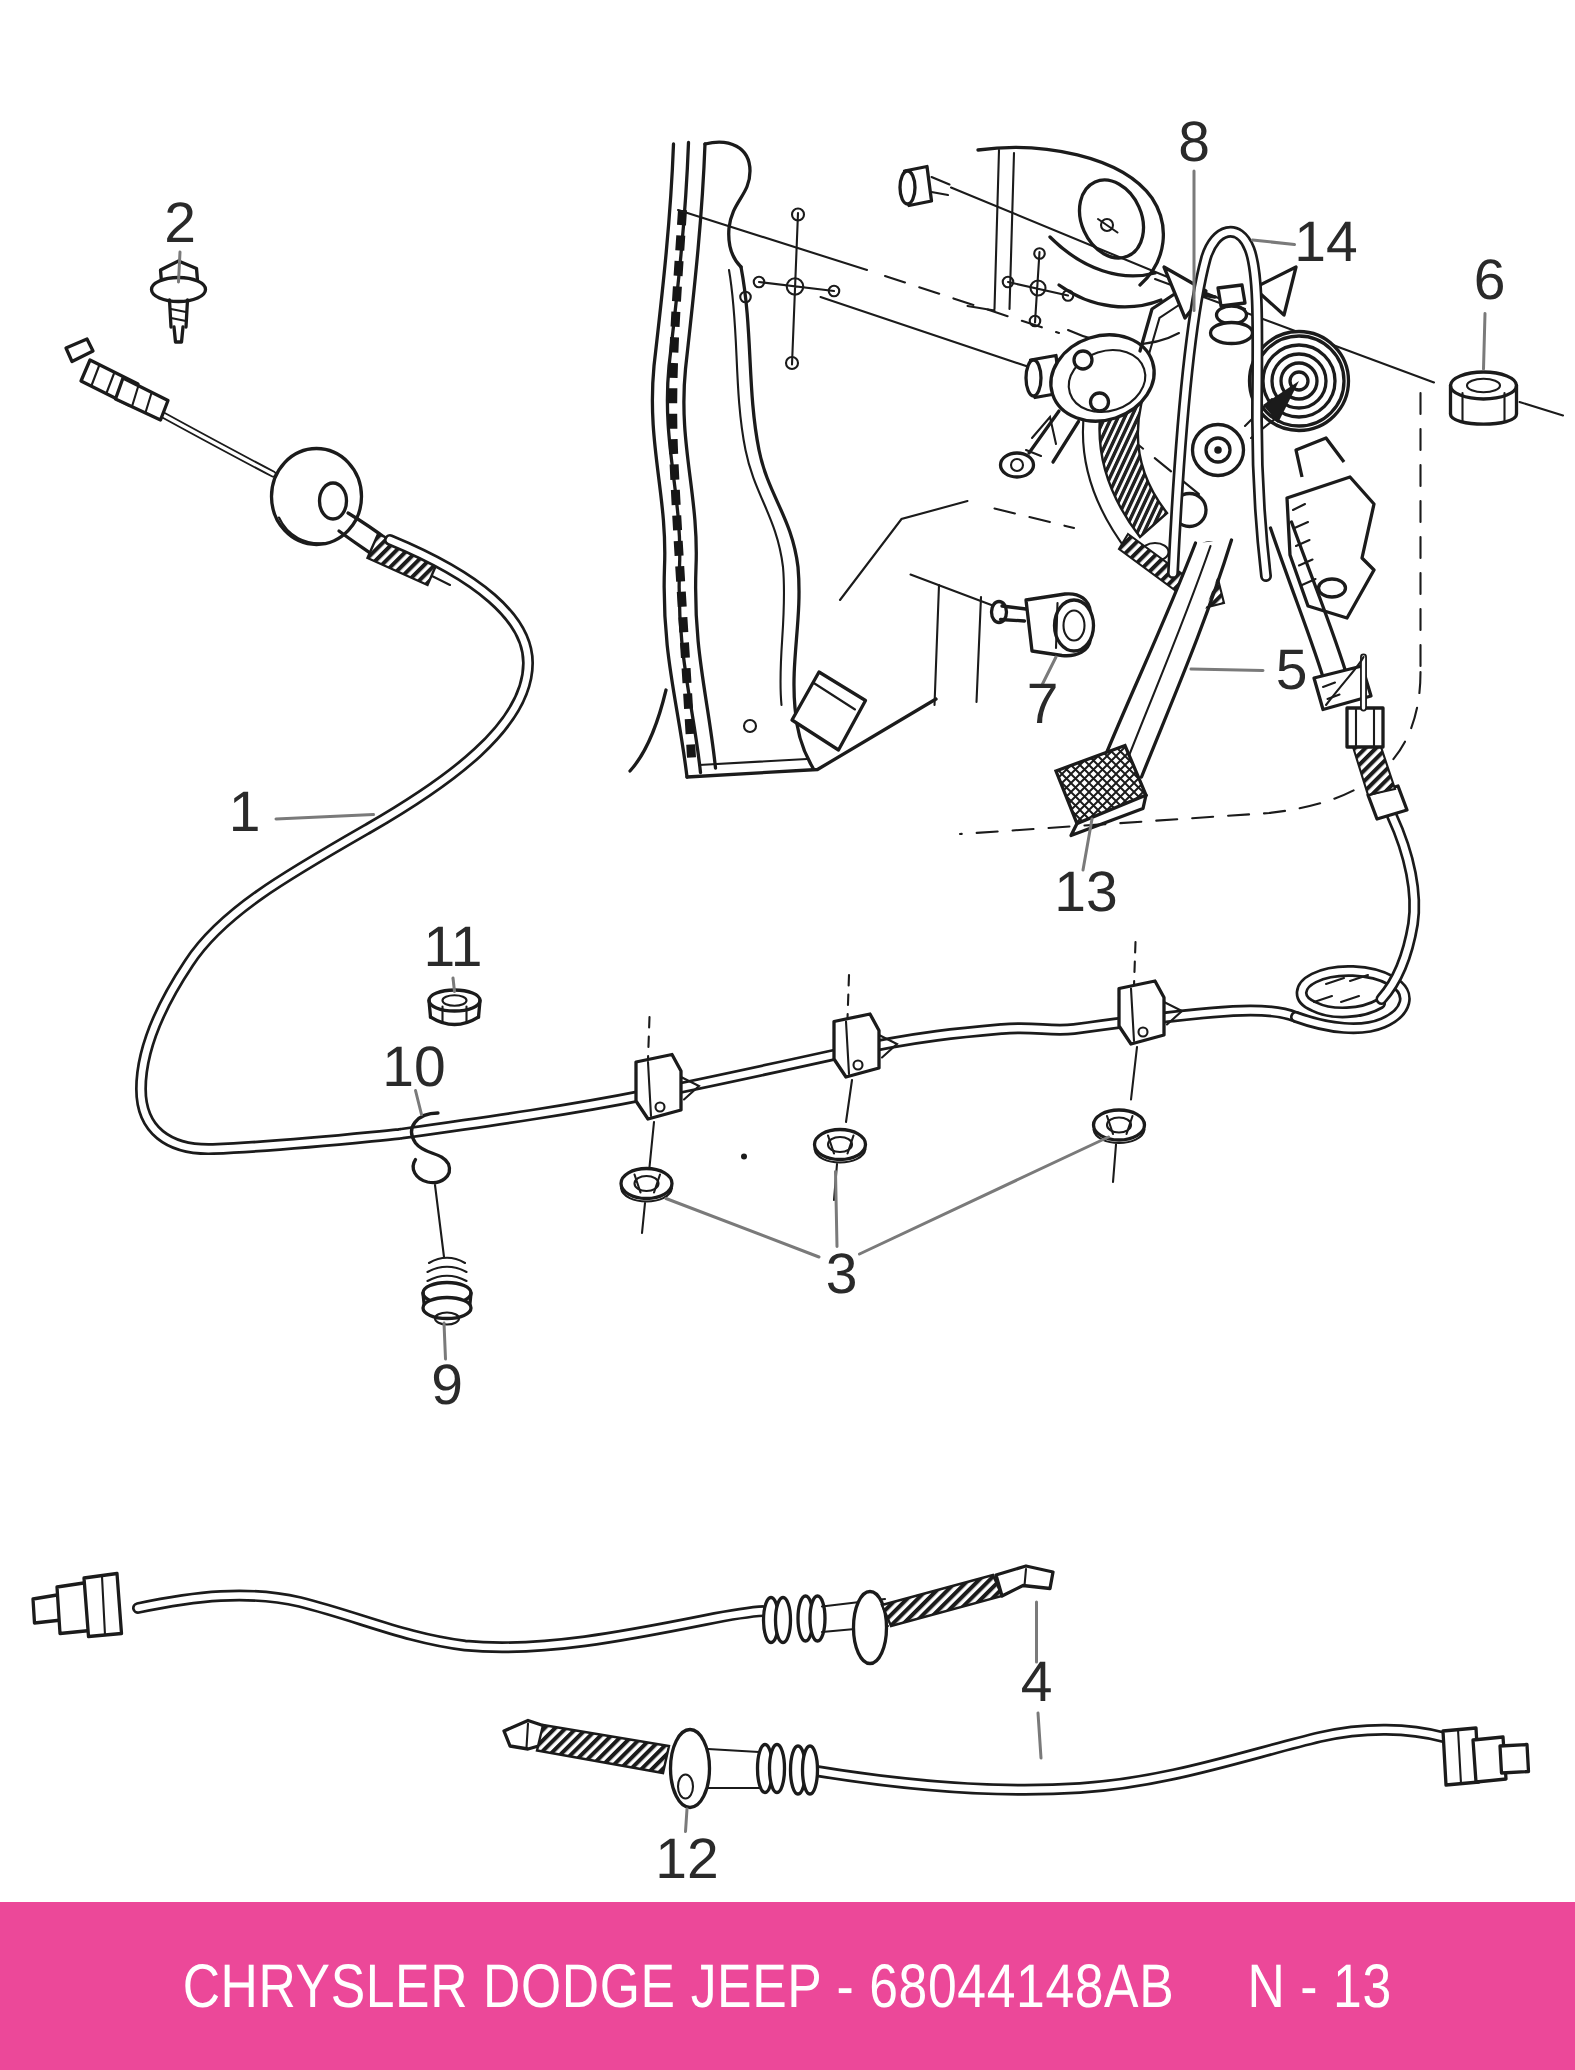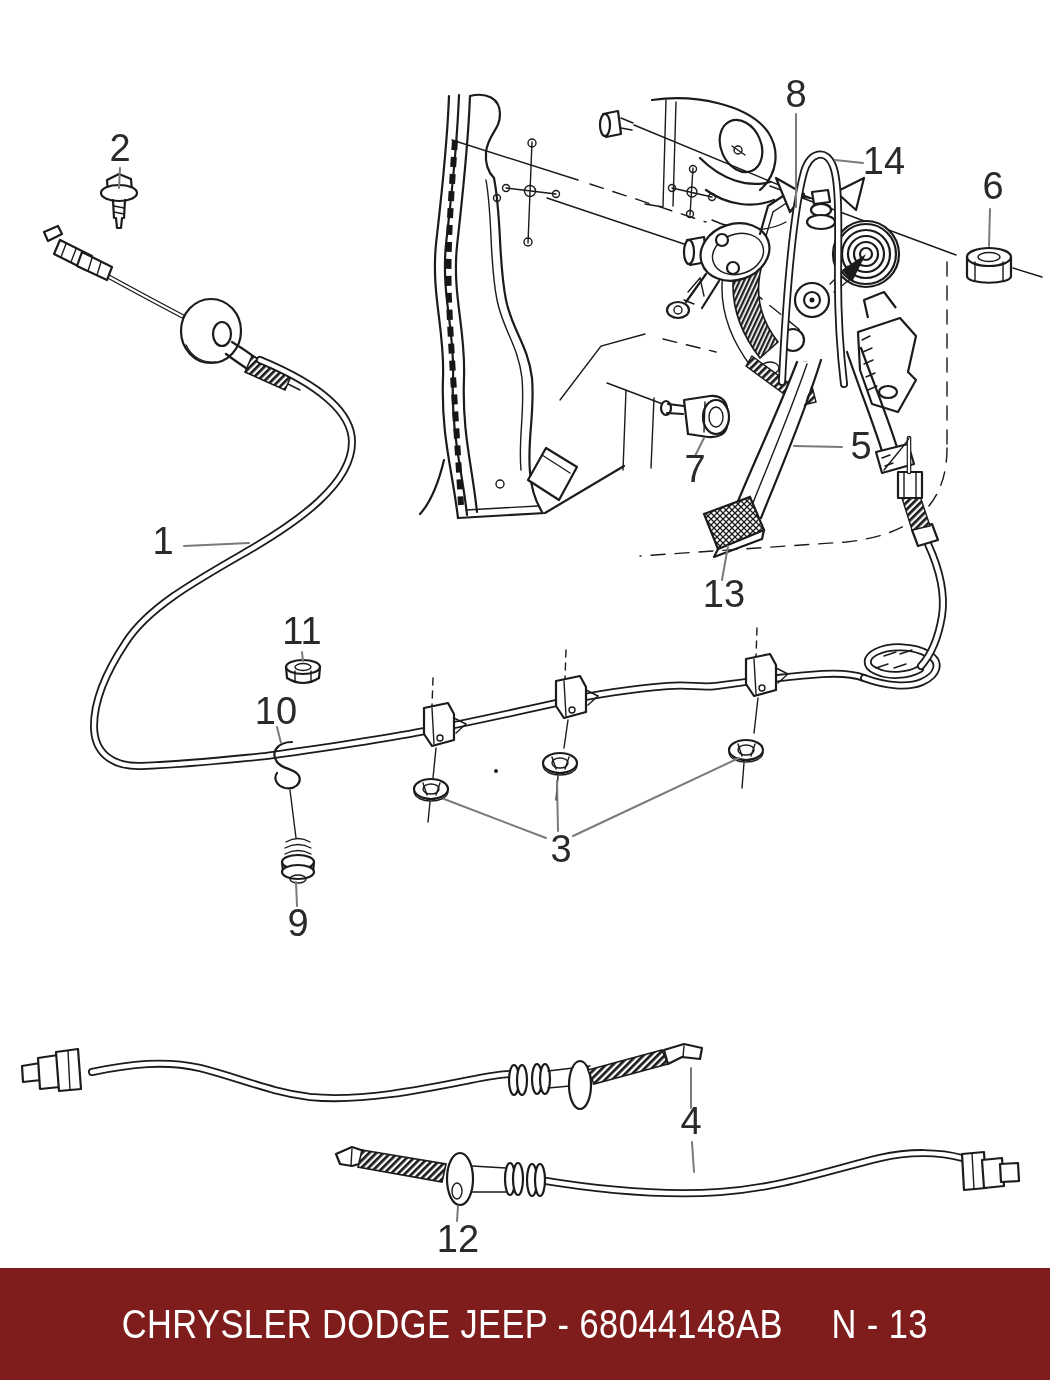--- a/index.html
+++ b/index.html
@@ -391,20 +391,20 @@
     <text class="callout" x="796" y="107">8</text>
     <text class="callout" x="298" y="936">9</text>
     <text class="callout" x="276" y="724">10</text>
     <text class="callout" x="302" y="644">11</text>
     <text class="callout" x="458" y="1252">12</text>
     <text class="callout" x="724" y="607">13</text>
     <text class="callout" x="884" y="174">14</text>
   </g>
 </svg>
 
-<div class="footer" style="background: #7f1d1d; color: rgb(255, 255, 255); justify-content: center;">
+<div class="footer" style="background: #ec4899; color: rgb(255, 255, 255); justify-content: center;">
   <div class="footer-text">
     <span>CHRYSLER DODGE JEEP - 68044148AB</span>
     <span>N - 13</span>
   </div>
 </div>
 
 </div>
 
 </body></html>

